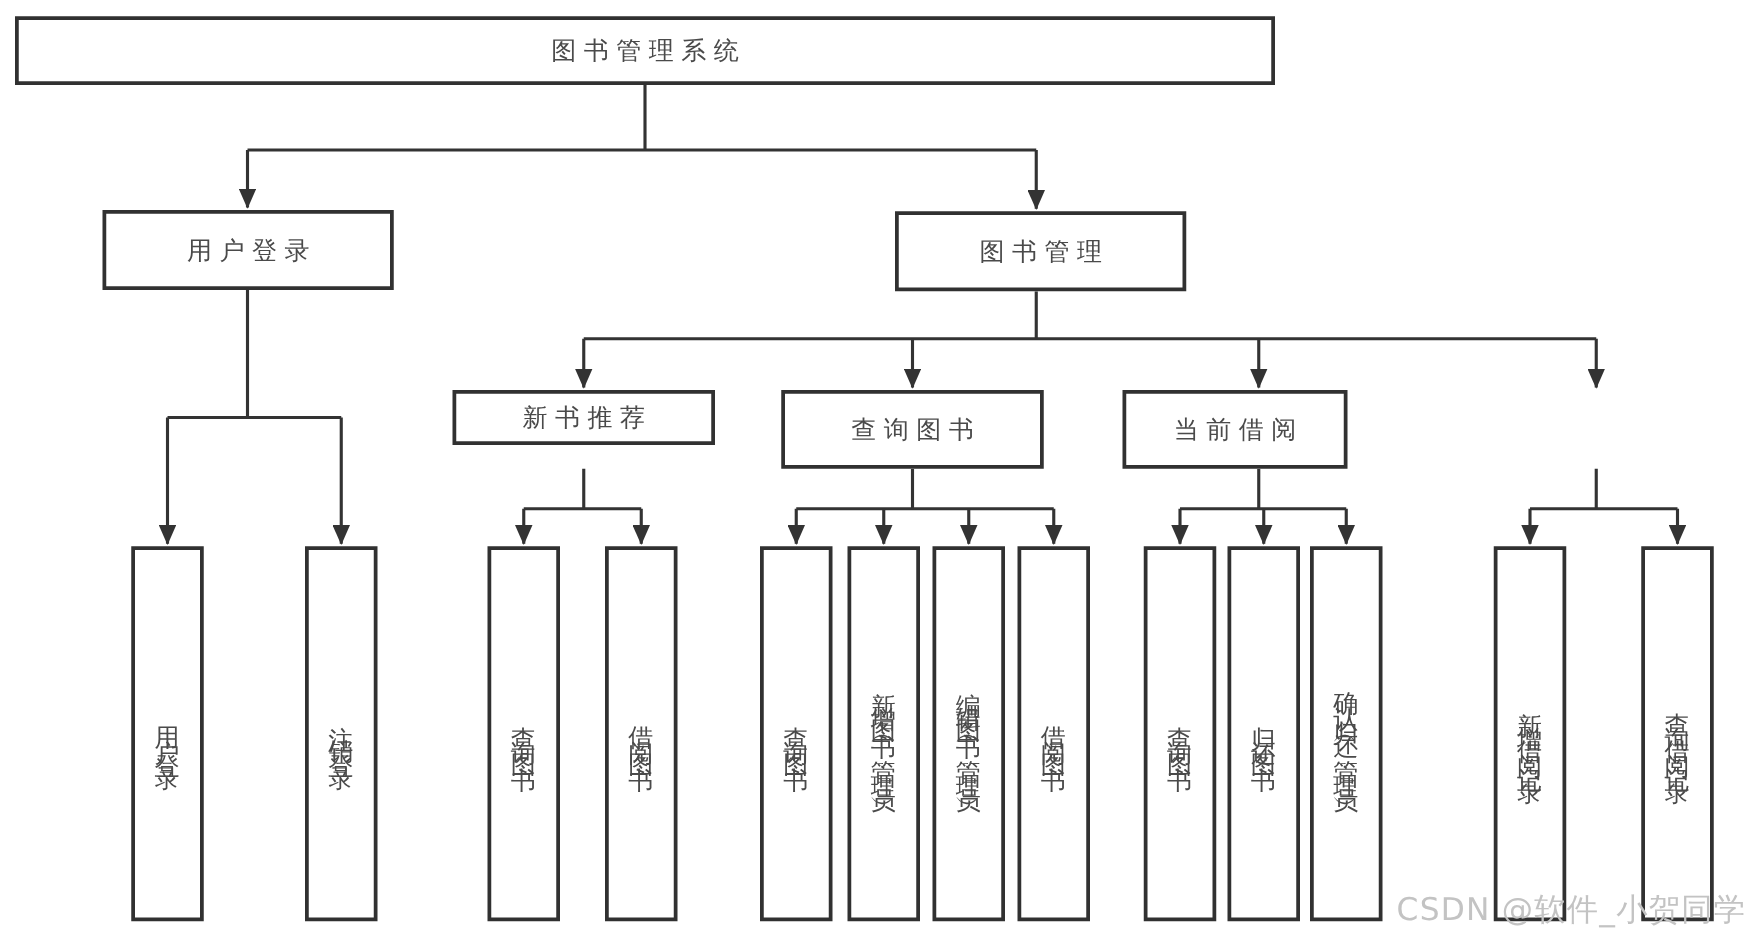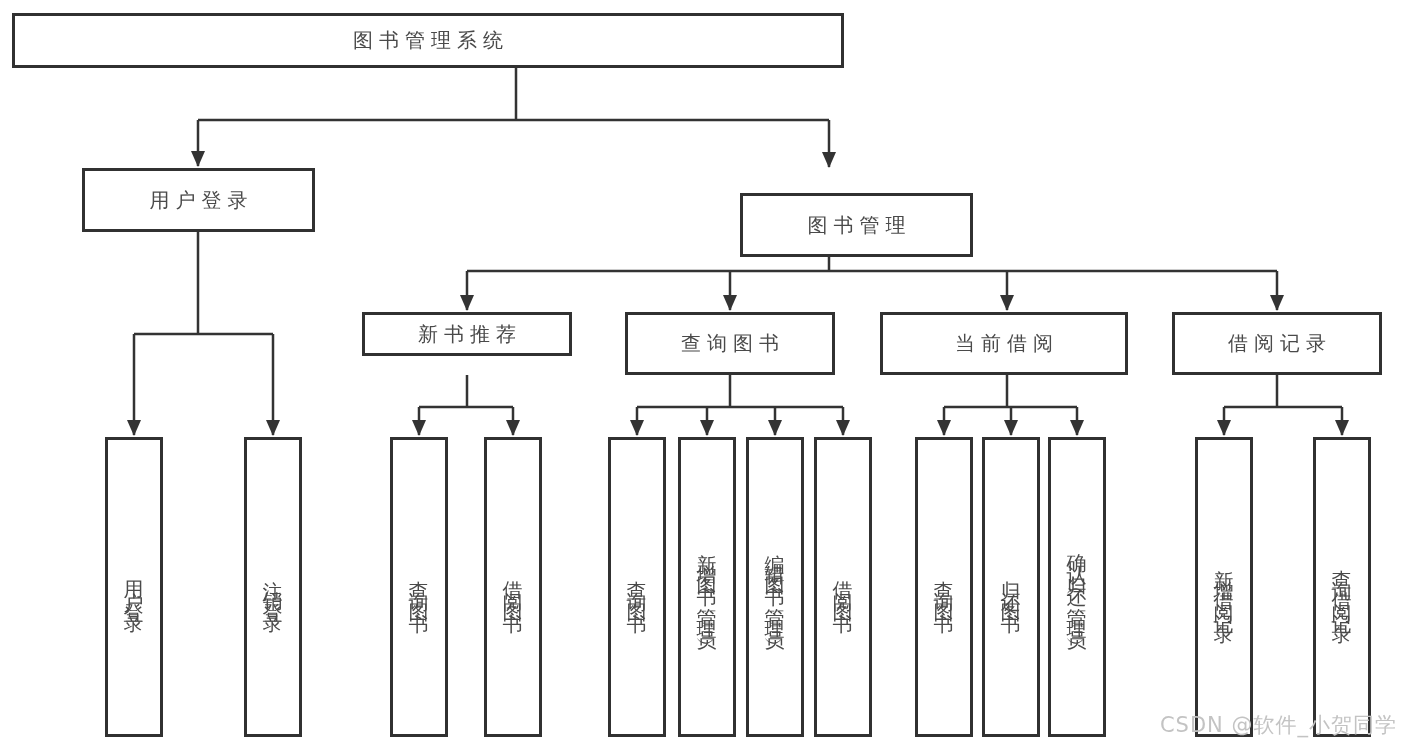--- a/index.html
+++ b/index.html
@@ -45,21 +45,21 @@
     writing-mode: vertical-rl;
     text-orientation: mixed;
     letter-spacing: 11px;
     line-height: 1;
     white-space: nowrap;
   }
   .watermark {
     position: absolute;
     top: 711px;
     right: 8px;
-    font-size: 21px;
+    font-size: 25px;
     letter-spacing: 1px;
     color: #c3c3c3;
     z-index: 5;
     white-space: nowrap;
   }
 </style>
 </head>
 <body>
 
 <div class="canvas">
@@ -107,42 +107,39 @@
         <path d="M1077,407 V435" marker-end="url(#arrow)"></path>
       </g>
       <g>
         <path d="M1277,375 V407 M1224,407 H1342"></path>
         <path d="M1224,407 V435" marker-end="url(#arrow)"></path>
         <path d="M1342,407 V435" marker-end="url(#arrow)"></path>
       </g>
     </g>
   </svg>
 
-  <div class="node" style="left:12px; top:13px; width:832px; height:55px;">
+  <div class="node" style="left:12px; top:13px; width:1008px; height:55px;">
     <span class="hlabel">图书管理系统</span>
   </div>
 
   <div class="node" style="left:82px; top:168px; width:233px; height:64px;">
     <span class="hlabel">用户登录</span>
   </div>
-  <div class="node" style="left:740px; top:169px; width:233px; height:64px;margin-top:24px;">
+  <div class="node" style="left:716px; top:169px; width:233px; height:64px;">
     <span class="hlabel">图书管理</span>
   </div>
 
   <div class="node" style="left:362px; top:312px; width:210px; height:44px;">
     <span class="hlabel">新书推荐</span>
   </div>
   <div class="node" style="left:625px; top:312px; width:210px; height:63px;">
     <span class="hlabel">查询图书</span>
   </div>
-  <div class="node" style="left:880px; top:312px; width:248px; height:63px;">
+  <div class="node" style="left:898px; top:312px; width:180px; height:63px;">
     <span class="hlabel">当前借阅</span>
-  </div>
-  <div class="node" style="left:1172px; top:312px; width:210px; height:63px;">
-    <span class="hlabel">借阅记录</span>
   </div>
 
   <div class="node" style="left:105px; top:437px; width:58px; height:300px;">
     <span class="vlabel">用户登录</span>
   </div>
   <div class="node" style="left:244px; top:437px; width:58px; height:300px;">
     <span class="vlabel">注销登录</span>
   </div>
 
   <div class="node" style="left:390px; top:437px; width:58px; height:300px;">

